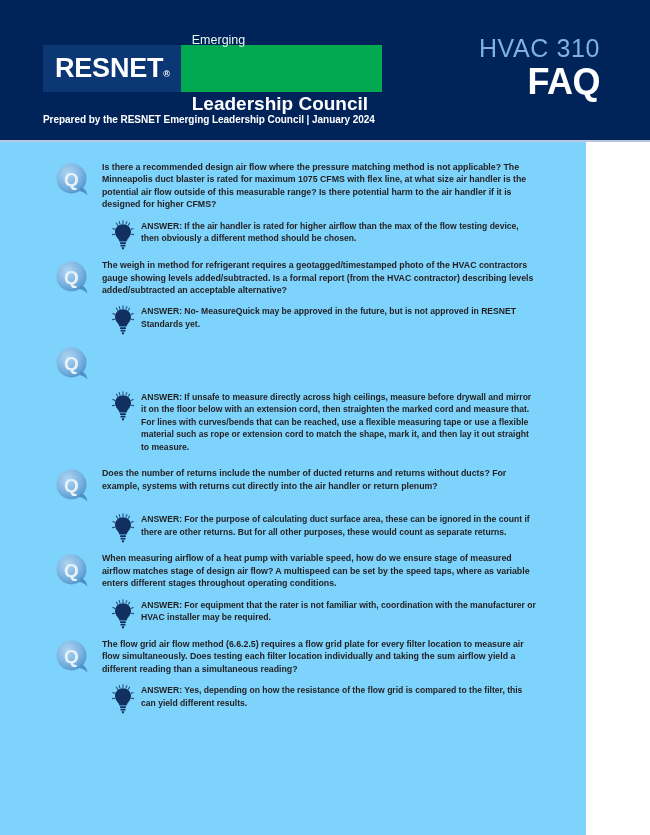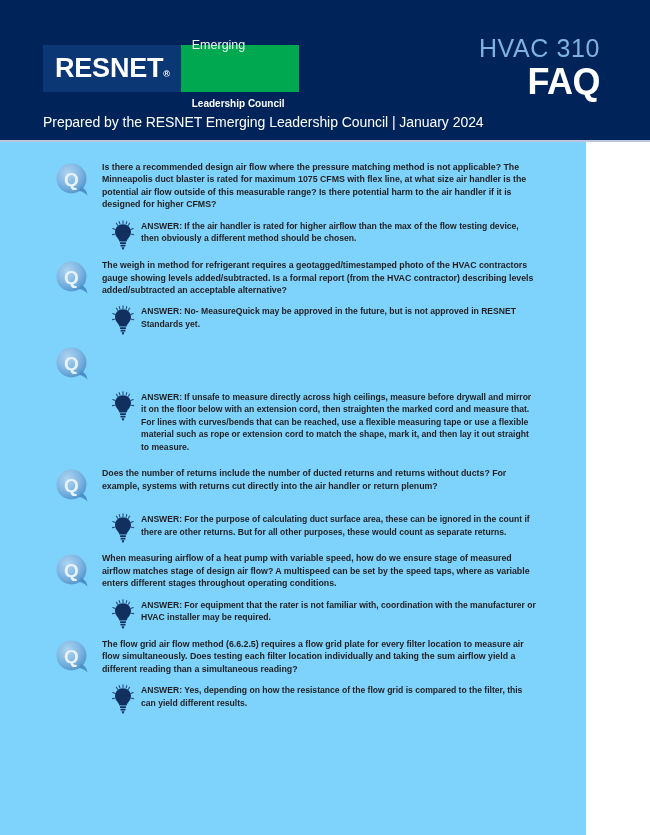--- a/index.html
+++ b/index.html
@@ -76,34 +76,34 @@
   .logo-green .line1 {
     color: #eafaf0;
     font-size: 12.5px;
     line-height: 1.22;
     font-weight: normal;
     white-space: nowrap;
   }
 
   .logo-green .line2 {
     color: #ffffff;
-    font-size: 10px;
+    font-size: 19px;
     line-height: 1.22;
     font-weight: bold;
     white-space: nowrap;
     margin-top: 44px;
   }
 
   .prepared-by {
     position: absolute;
     left: 43px;
     top: 114px;
     color: #ffffff;
-    font-size: 14px;
-    font-weight: normal;
+    font-size: 10px;
+    font-weight: bold;
     letter-spacing: -0.05px;
     white-space: nowrap;
   }
 
   .title-block {
     position: absolute;
     right: 50px;
     top: 36px;
     text-align: right;
   }

